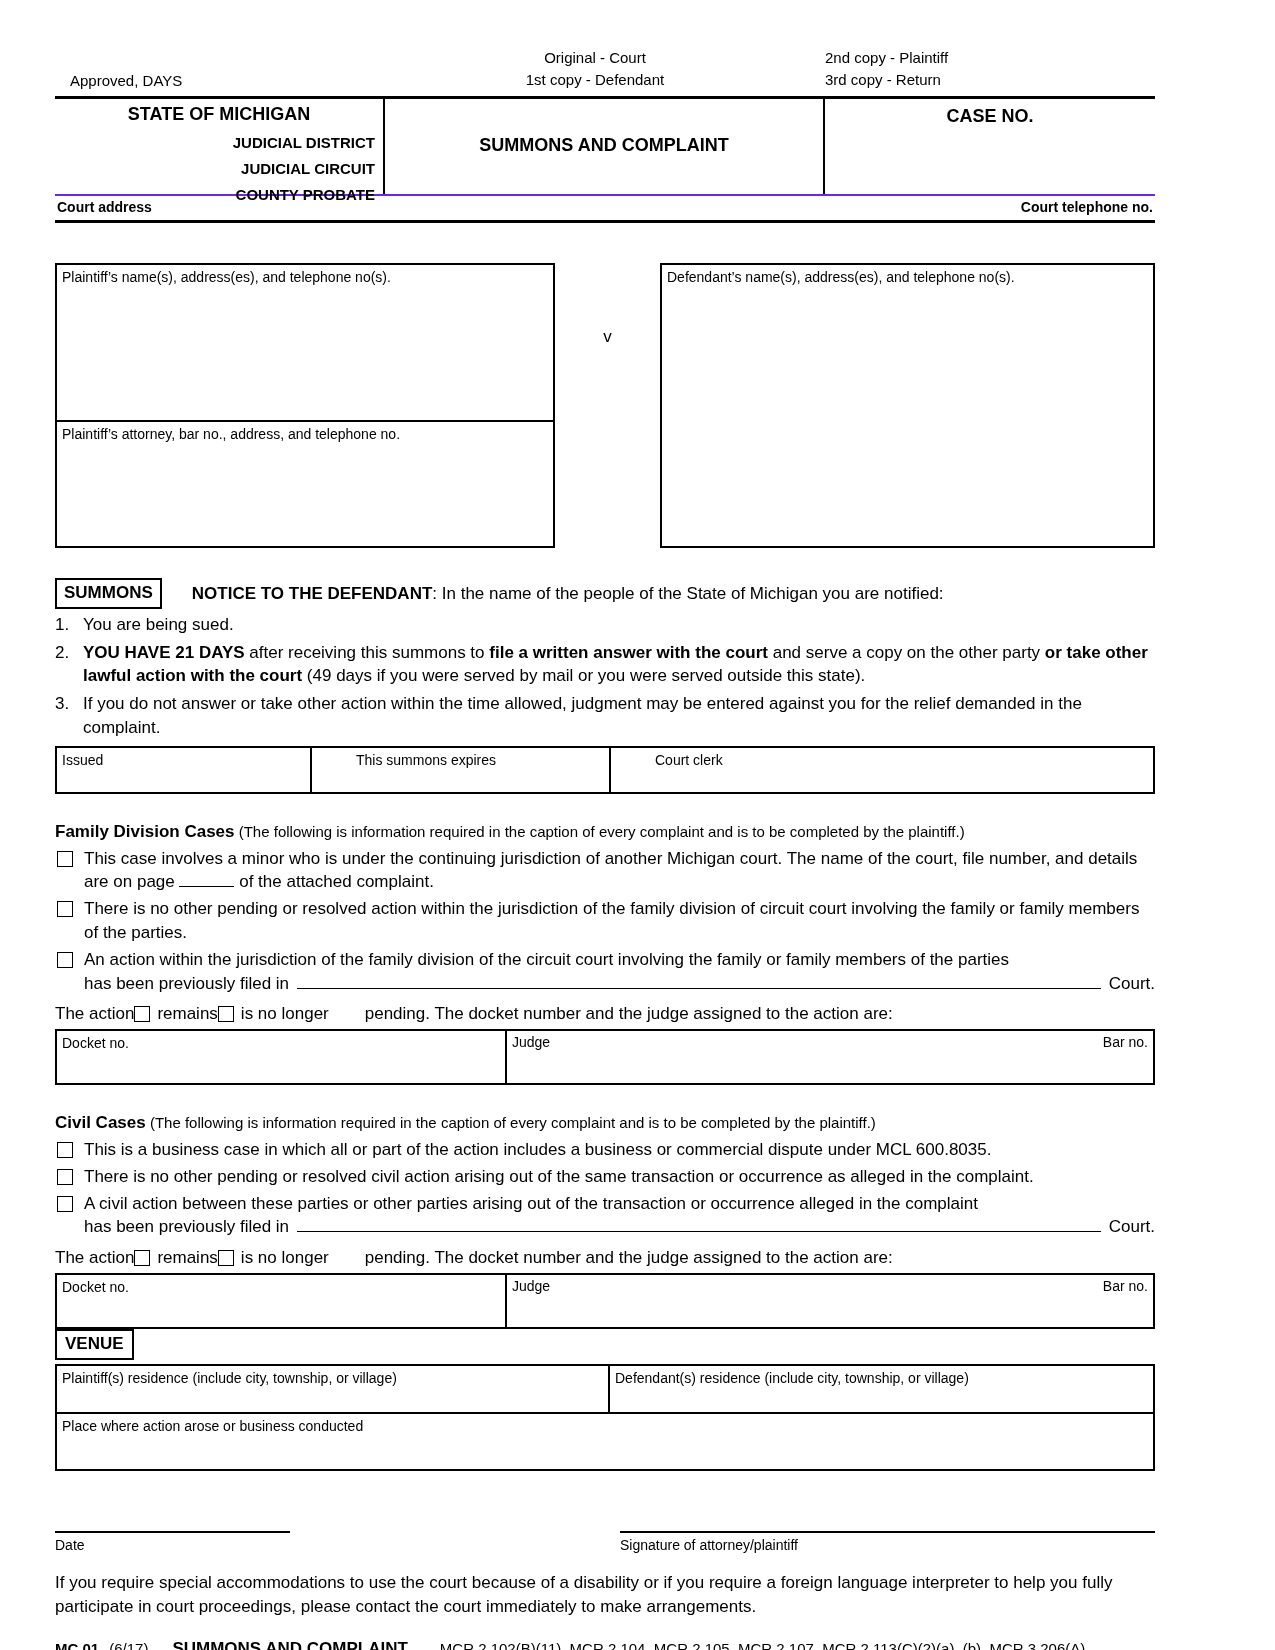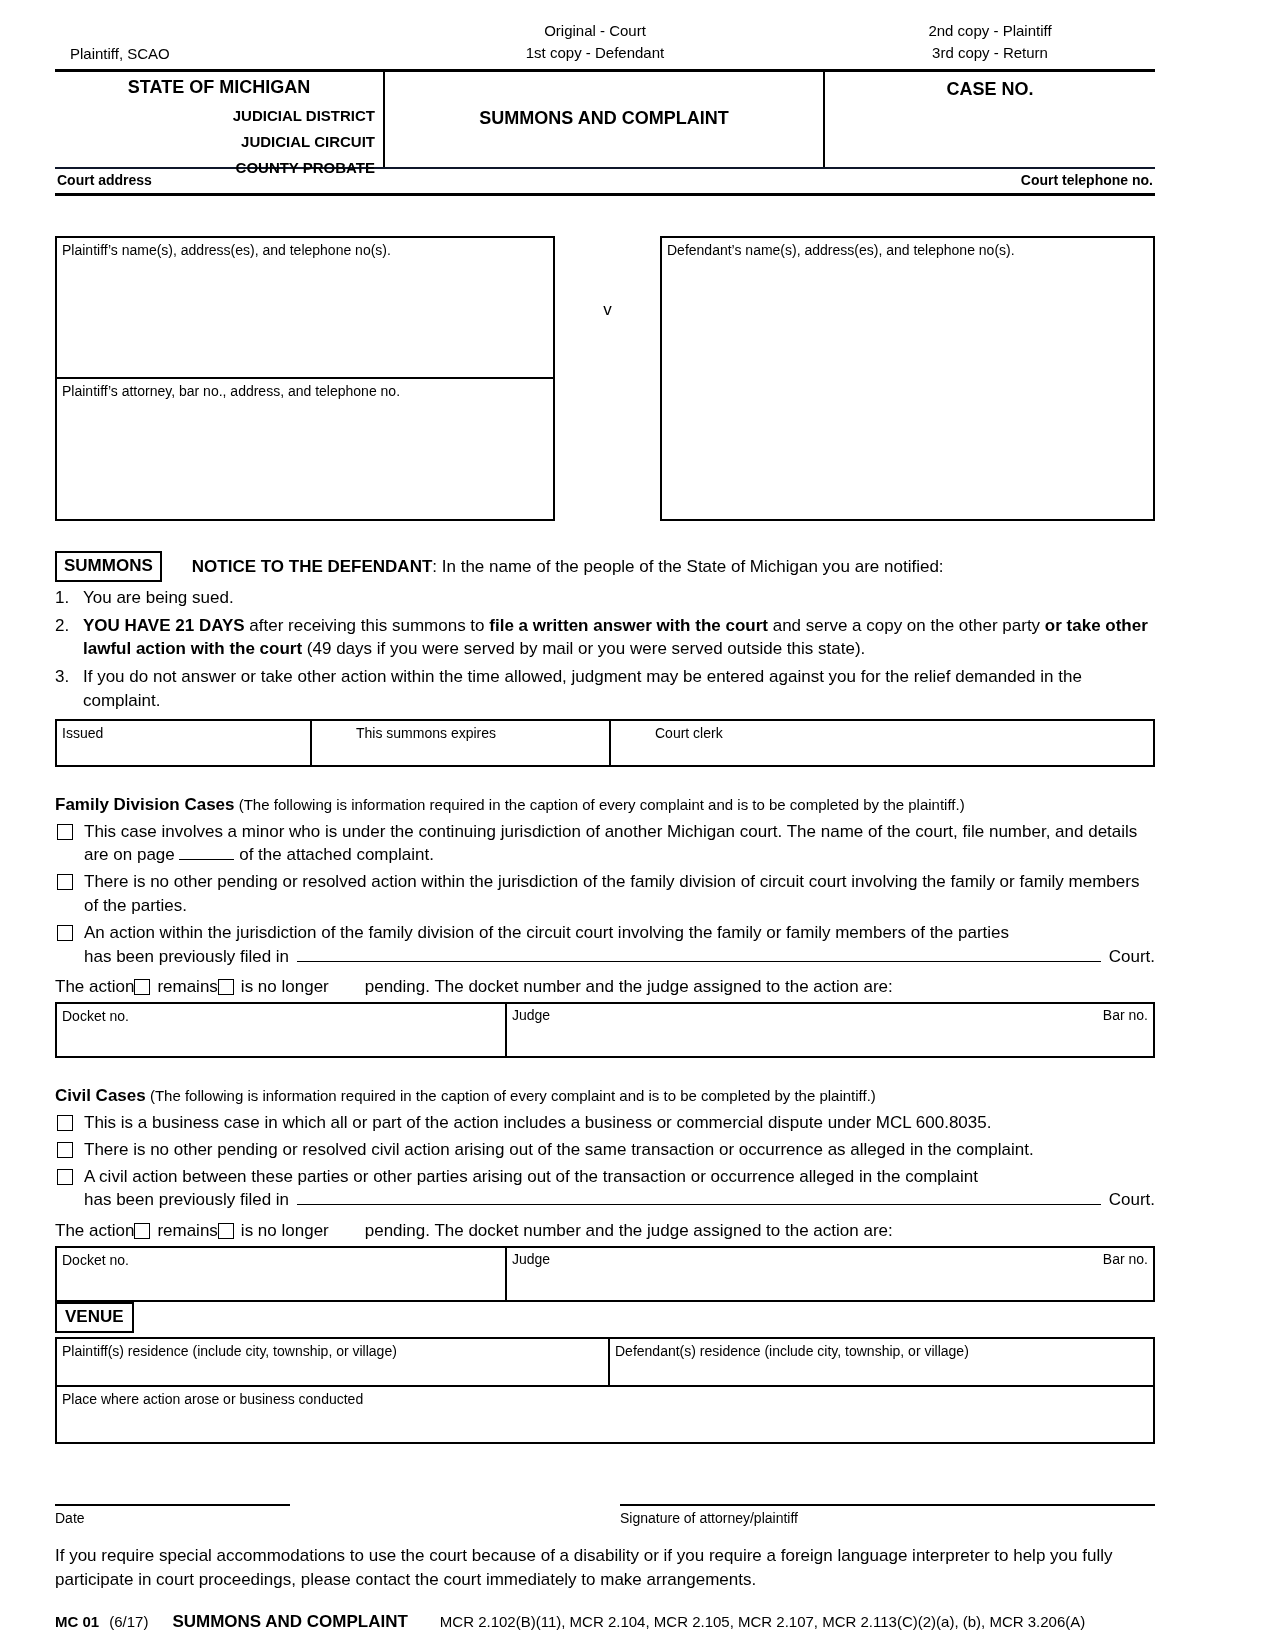--- a/index.html
+++ b/index.html
@@ -10,36 +10,36 @@
     font-size:17px; line-height:1.4;
     padding:20px 120px 0 55px;
     position:relative; overflow:hidden;
   }
   b { font-weight:bold; }
 
   
   .top-row { display:flex; align-items:flex-end; font-size:15px; margin-bottom:5px; }
   .top-approved { width:310px; padding-left:15px; }
   .top-center { width:460px; text-align:center; line-height:1.45; }
-  .top-right { flex:1; text-align:center; line-height:1.45; }
-
-  
-  .header-table { display:flex; border-top:3px solid #000; border-bottom:2px solid #0f172a; height:100px; }
+  .top-right { flex:1; line-height:1.45;margin-top:27px; }
+
+  
+  .header-table { display:flex; border-top:3px solid #000; border-bottom:2px solid #6d28d9; height:100px; }
   .ht-left { width:330px; border-right:2px solid #000; padding-top:3px; }
   .ht-state { text-align:center; font-weight:bold; font-size:18px; }
   .ht-sub { text-align:right; font-weight:bold; font-size:15px; padding-right:8px; margin-top:5px; }
   .ht-center { width:440px; border-right:2px solid #000; display:flex; align-items:center; justify-content:center; font-weight:bold; font-size:18px; }
   .ht-right { flex:1; text-align:center; font-weight:bold; font-size:18px; padding-top:5px; }
 
   .address-strip { display:flex; justify-content:space-between; font-weight:bold; font-size:14px; padding:2px 2px 3px 2px; border-bottom:3px solid #000;gap:14px; }
 
   
   .parties { display:flex; margin-top:40px; height:285px; }
   .party-left { width:500px; border:2px solid #000; display:flex; flex-direction:column; }
-  .pl-upper { height:141px; border-bottom:2px solid #000; }
+  .pl-upper { height:157px; border-bottom:2px solid #000; }
   .pl-lower { flex:1; }
   .v-sep { width:105px; display:flex; align-items:flex-start; justify-content:center; padding-top:62px; font-size:17px; }
   .party-right { flex:1; border:2px solid #000; }
   .box-label { display:inline-block; font-size:14px; padding:2px 5px; line-height:1.3; }
 
   
   .summons-line { margin-top:30px; display:flex; align-items:center; }
   .summons-box { border:2px solid #000; font-weight:bold; padding:1px 7px 2px; font-size:17px; }
   .notice { margin-left:30px; }
   .num-item { display:flex; margin-top:4px; }
@@ -86,21 +86,21 @@
   .ff-rev { margin-left:10px; }
   .ff-name { font-weight:bold; font-size:17px; margin-left:24px; }
   .ff-refs { margin-left:32px; }
 </style>
 </head>
 <body>
 
 <div class="page">
 
   <div class="top-row">
-    <div class="top-approved">Plaintiff, SCAO</div>
+    <div class="top-approved">Approved, DAYS</div>
     <div class="top-center">
       <div>Original - Court</div>
       <div>1st copy - Defendant</div>
     </div>
     <div class="top-right">
       <div>2nd copy - Plaintiff</div>
       <div>3rd copy - Return</div>
     </div>
   </div>
 

